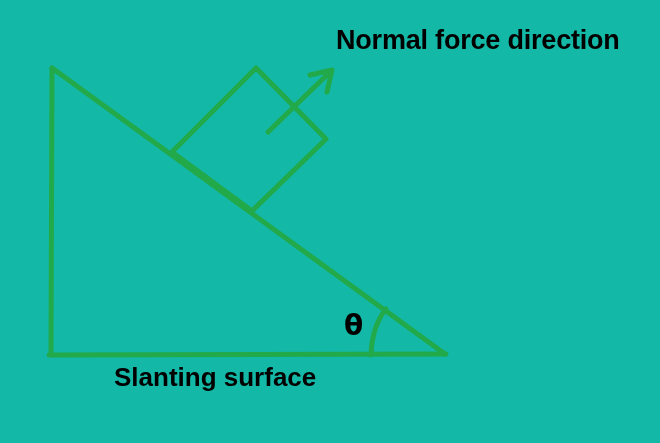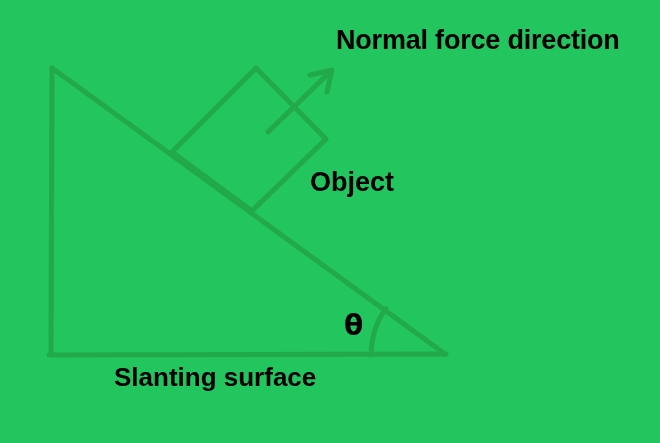--- a/index.html
+++ b/index.html
@@ -4,21 +4,21 @@
 <style>
   html, body {
     margin: 0;
     padding: 0;
     background: #ffffff;
   }
   #stage {
     position: relative;
     width: 660px;
     height: 443px;
-    background: #22c55e;
+    background: #14b8a6;
     overflow: hidden;
     font-family: "Liberation Sans", sans-serif;
   }
   #diagram-svg {
     position: absolute;
     left: 0;
     top: 0;
     width: 660px;
     height: 443px;
   }
@@ -71,19 +71,18 @@
 
       <line x1="268" y1="132" x2="330" y2="72"></line>
       <polyline points="310,75 332,70 327,92"></polyline>
 
       <path d="M 371,355 Q 372,326 386,309"></path>
     </g>
   </svg>
 
   <div class="lbl" id="label-normal-force">Normal force direction</div>
 
-  <div class="lbl" id="label-object">Object</div>
 
   <div class="lbl" id="label-slanting-surface">Slanting surface</div>
 
   <div class="lbl" id="label-theta">θ</div>
 
 </div>
 
 </body></html>

